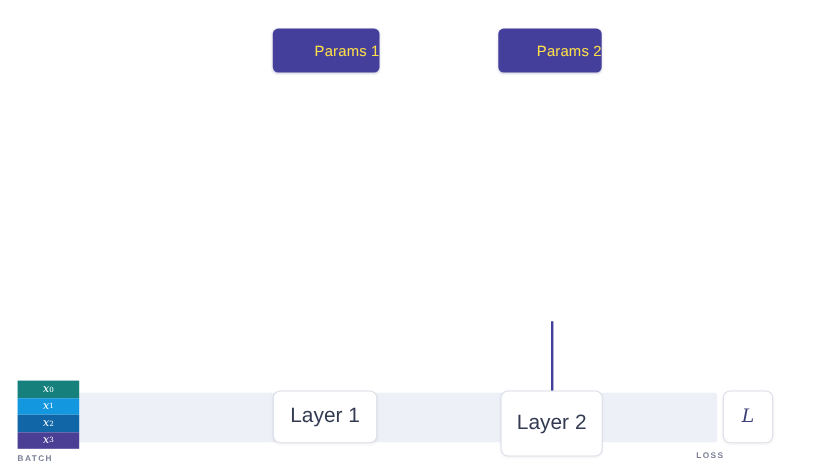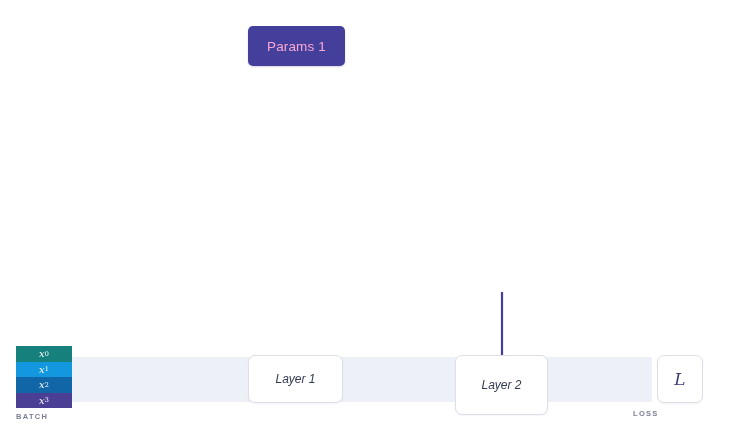--- a/index.html
+++ b/index.html
@@ -31,46 +31,45 @@
     height: 45px;
     background: #eef0f7;
     border-radius: 2px;
   }
 
   
   .params-node {
     position: absolute;
     box-sizing: border-box;
     background: #453f9c;
-    color: #f9a8d4;
+    color: #fde047;
     border-radius: 5px;
     font-size: 13.5px;
     letter-spacing: 0.15px;
     display: flex;
     align-items: center;
-    justify-content: center;
+    justify-content: flex-end;
     box-shadow: 0 1px 2px rgba(40, 35, 100, 0.18);
   }
   .params-1 { left: 248px; top: 26px; width: 97px; height: 40px; }
   .params-2 { left: 453px; top: 26px; width: 94px; height: 40px; }
 
   
   .layer-node {
     position: absolute;
     box-sizing: border-box;
     background: #ffffff;
     border: 1px solid #dcdfe8;
     border-radius: 7px;
     color: #333a52;
-    font-size: 12px;
+    font-size: 19px;
     display: flex;
     align-items: center;
     justify-content: center;
     box-shadow: 0 1px 2px rgba(60, 64, 90, 0.06);
-    font-style: italic;
   }
   .layer-1 { left: 248px; top: 355px; width: 95px; height: 48px; }
   .layer-2 { left: 455px; top: 355px; width: 93px; height: 60px; }
 
   
   .loss-node {
     position: absolute;
     left: 657px;
     top: 355px;
     width: 46px;
@@ -172,20 +171,23 @@
     <line x1="549" y1="375" x2="609" y2="375" stroke="url(#g1)" stroke-width="1.9"></line>
     <line x1="549" y1="386" x2="609" y2="386" stroke="url(#g2)" stroke-width="2.1"></line>
     <line x1="549" y1="396" x2="609" y2="396" stroke="url(#g3)" stroke-width="1.9"></line>
 
     <line x1="502" y1="292" x2="502" y2="356" stroke="#453f9c" stroke-width="2.2"></line>
   </svg>
 
   <div class="params-node params-1">
     <span>Params 1</span>
   </div>
+  <div class="params-node params-2">
+    <span>Params 2</span>
+  </div>
 
   <div class="layer-node layer-1">
     <span>Layer 1</span>
   </div>
   <div class="layer-node layer-2">
     <span>Layer 2</span>
   </div>
 
   <div class="batch-stack">
     <div class="batch-row" style="background:#15807c;">

